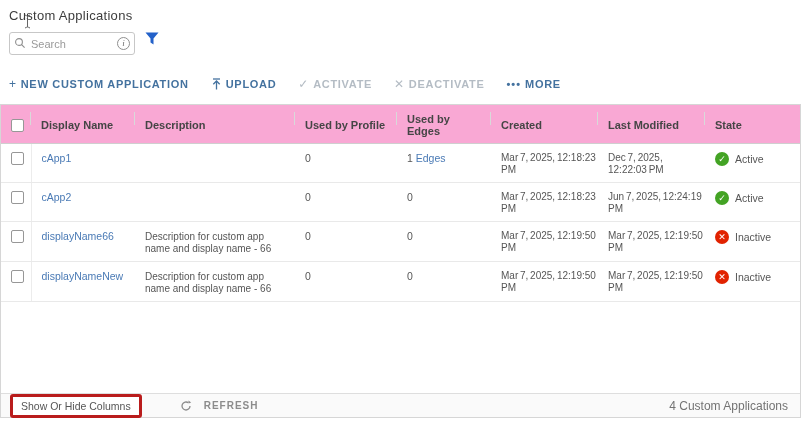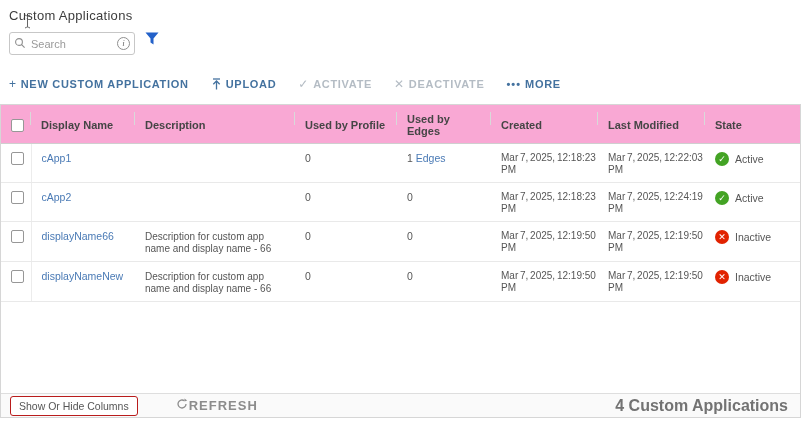--- a/index.html
+++ b/index.html
@@ -49,27 +49,27 @@
   .state-wrap { display:flex; align-items:center; gap:6px; }
   .state-ico { width:14px; height:14px; border-radius:50%; color:#fff; font-size:9px; font-weight:700;
     display:flex; align-items:center; justify-content:center; line-height:14px; }
   .state-ico.ok { background:#43a324; }
   .state-ico.bad { background:#e12200; }
   .grid-filler { flex:1; }
 
   
   .grid-footer { height:24px; background:#fafafa; border-top:1px solid #dedede;
     display:flex; align-items:center; padding:0 12px 0 9px; }
-  .sh-btn { border:1px solid #b91c1c; border-radius:3px; background:#fff; color:#565656;
+  .sh-btn { border:3px solid #b91c1c; border-radius:3px; background:#fff; color:#565656;
     font-family:"Liberation Sans",sans-serif; font-size:10.5px; padding:3px 8px; cursor:pointer; }
-  .refresh { display:flex; gap:1px; margin-left:38px; color:#8c8c8c;
-    font-size:13px; font-weight:700; letter-spacing:1px; cursor:pointer; background:none; border:none;
+  .refresh { display:flex; gap:12px; margin-left:38px; color:#8c8c8c;
+    font-size:10px; font-weight:700; letter-spacing:1px; cursor:pointer; background:none; border:none;
     font-family:"Liberation Sans",sans-serif; }
   .spacer { flex:1; }
-  .row-count { font-size:16px; color:#737373;font-weight:bold; }
+  .row-count { font-size:12px; color:#737373; }
 </style>
 </head>
 <body>
 
 <h1 class="page-title">Custom Applications</h1>
 
 <svg class="cursor-ibeam" width="9" height="15" viewBox="0 0 9 15">
   <path d="M2 1 Q4 2 4.5 2 Q5 2 7 1 M4.5 2 V13 M2 14 Q4 13 4.5 13 Q5 13 7 14" stroke="#4a4a4a" stroke-width="1" fill="none"></path>
 </svg>
 
@@ -148,38 +148,38 @@
           <div class="cb"></div>
         </td>
         <td><a class="grid-link">cApp1</a></td>
         <td class="desc-cell"></td>
         <td>0</td>
         <td>
           <span>1</span>
           <a class="grid-link">Edges</a>
         </td>
         <td class="time-cell">Mar 7, 2025, 12:18:23 PM</td>
-        <td class="time-cell">Mar 7, 2025, 12:22:03 PM</td>
+        <td class="time-cell">Dec 7, 2025, 12:22:03 PM</td>
         <td>
           <span class="state-wrap">
             <span class="state-ico ok">✓</span>
             <span>Active</span>
           </span>
         </td>
       </tr>
       <tr>
         <td class="cb-cell">
           <div class="cb"></div>
         </td>
         <td><a class="grid-link">cApp2</a></td>
         <td class="desc-cell"></td>
         <td>0</td>
         <td>0</td>
         <td class="time-cell">Mar 7, 2025, 12:18:23 PM</td>
-        <td class="time-cell">Mar 7, 2025, 12:24:19 PM</td>
+        <td class="time-cell">Jun 7, 2025, 12:24:19 PM</td>
         <td>
           <span class="state-wrap">
             <span class="state-ico ok">✓</span>
             <span>Active</span>
           </span>
         </td>
       </tr>
       <tr>
         <td class="cb-cell">
           <div class="cb"></div>

